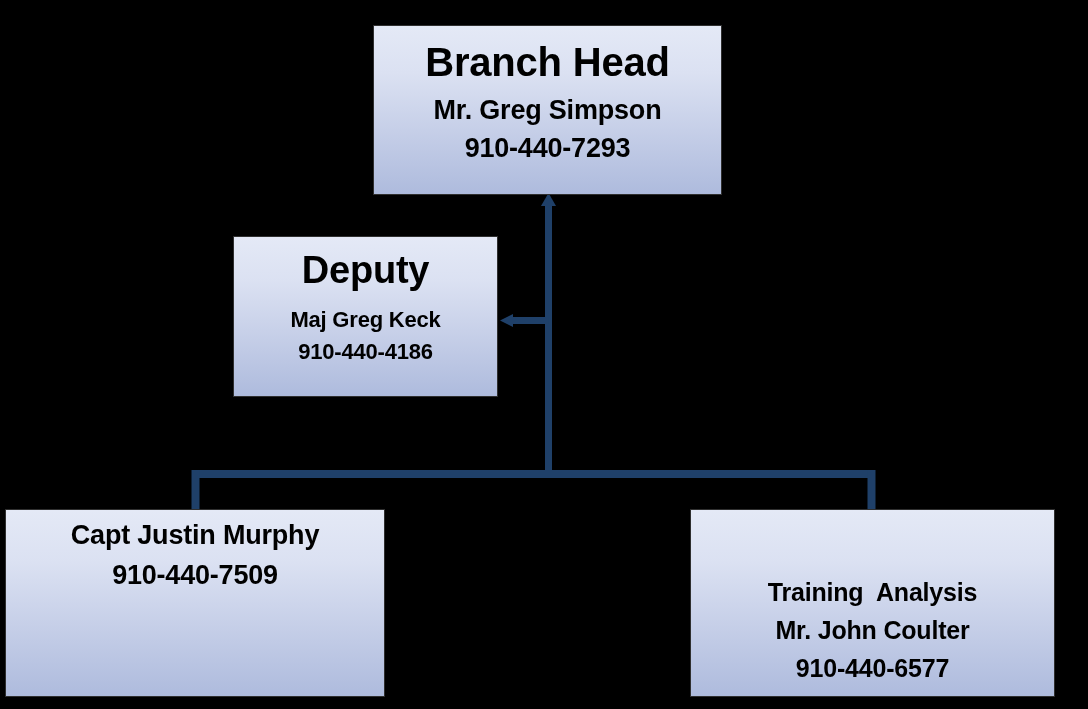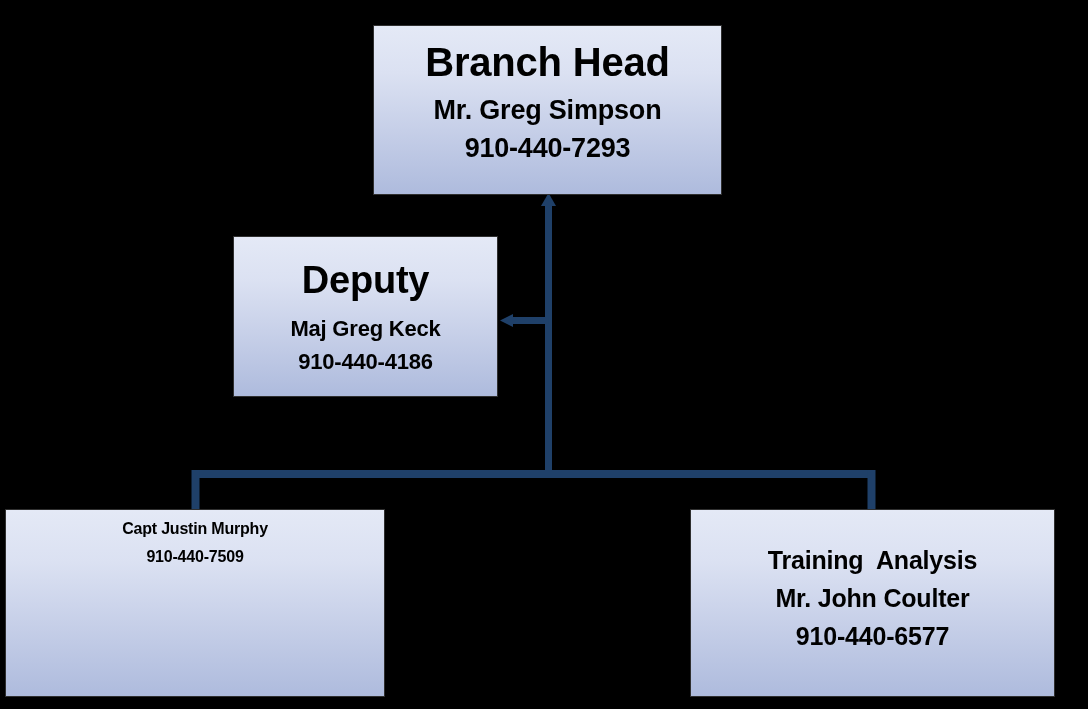--- a/index.html
+++ b/index.html
@@ -73,43 +73,43 @@
     padding-top: 14px;
   }
   #box-branch-head .title-line { font-size: 40px; margin-bottom: 10px; }
   #box-branch-head .detail-line { font-size: 27px; margin-bottom: 8px; }
 
   #box-deputy {
     left: 233px;
     top: 236px;
     width: 265px;
     height: 161px;
-    justify-content: center;
+    justify-content: flex-start;
     padding-top: 12px;
   }
   #box-deputy .title-line { font-size: 38px; margin-bottom: 16px; }
   #box-deputy .detail-line { font-size: 22px; margin-bottom: 8px; }
 
   #box-training-development {
     left: 5px;
     top: 509px;
     width: 380px;
     height: 188px;
     justify-content: flex-start;
     padding-top: 10px;
   }
   #box-training-development .title-line { font-size: 25px; margin-bottom: 10px; }
-  #box-training-development .detail-line { font-size: 16px; margin-bottom: 10px; }
+  #box-training-development .detail-line { font-size: 27px; margin-bottom: 10px; }
 
   #box-training-analysis {
     left: 690px;
     top: 509px;
     width: 365px;
     height: 188px;
-    justify-content: center;
+    justify-content: flex-end;
   }
   #box-training-analysis .title-line { font-size: 25px; margin-bottom: 10px; }
   #box-training-analysis .detail-line { font-size: 25px; margin-bottom: 10px; }
 </style>
 </head>
 <body>
 
 <div id="org-chart">
 
   <svg id="connector-layer" width="1088" height="709" viewBox="0 0 1088 709" xmlns="http://www.w3.org/2000/svg">

